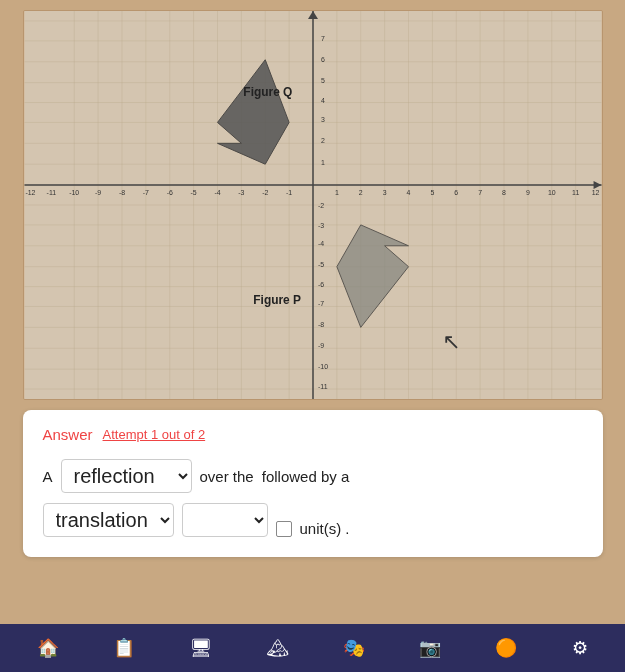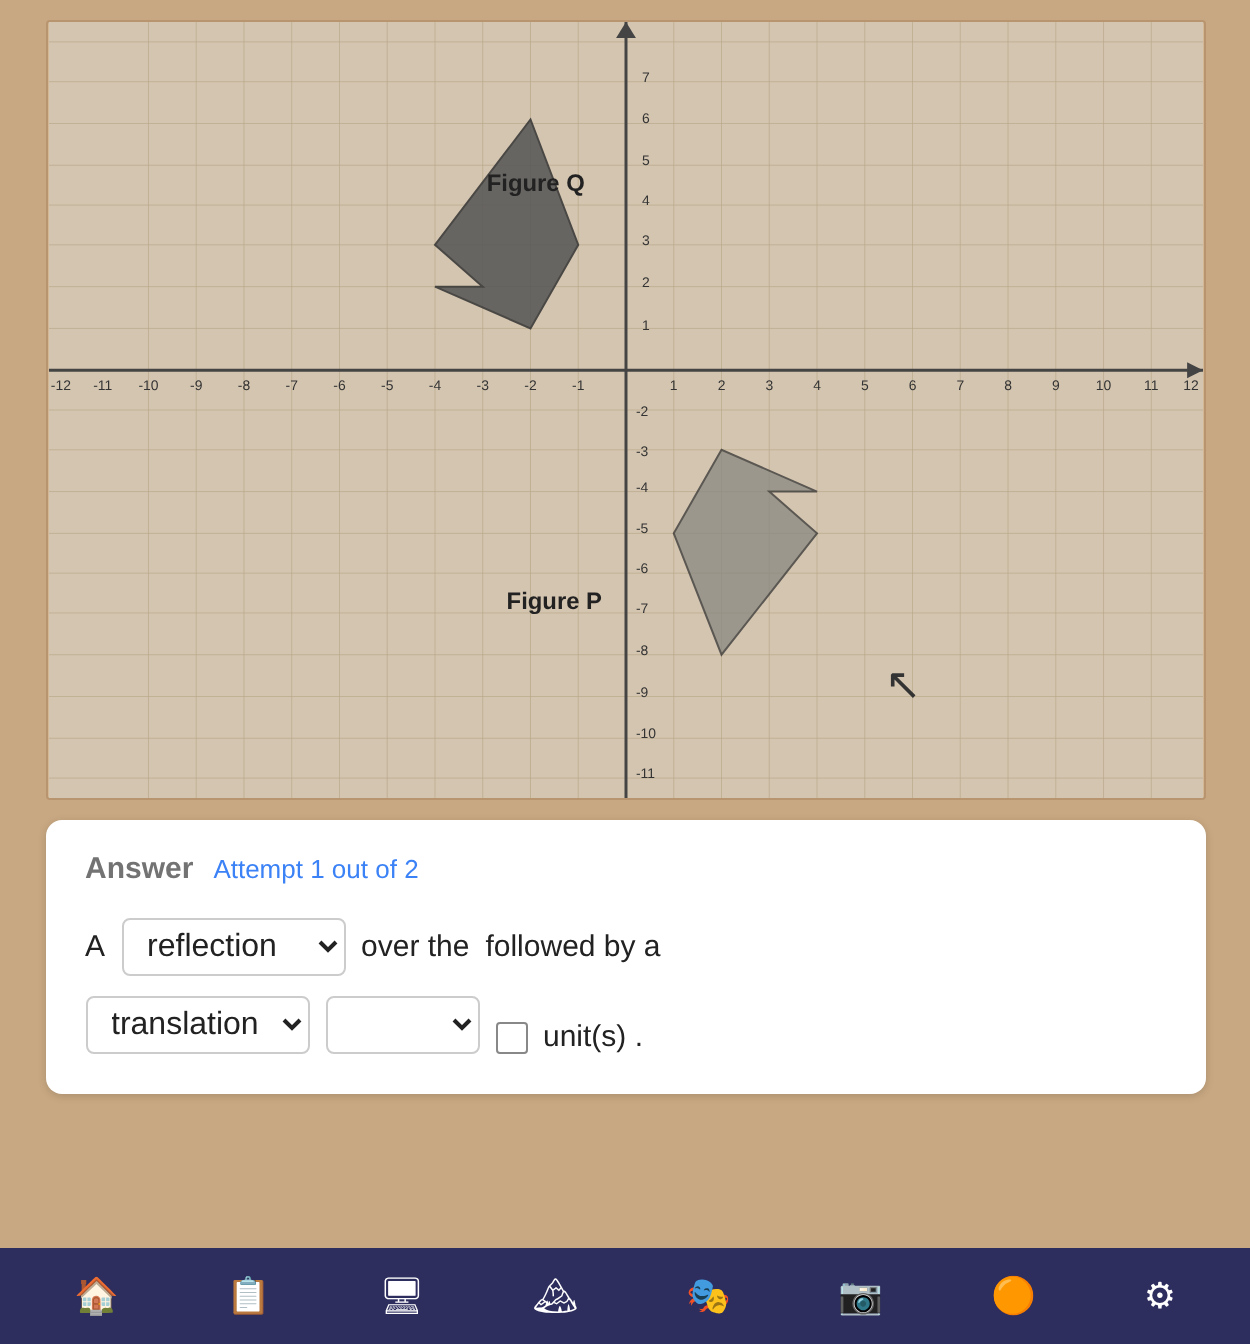--- a/index.html
+++ b/index.html
@@ -47,28 +47,29 @@
     }
 
     .answer-title-row {
       display: flex;
       align-items: center;
       gap: 10px;
       margin-bottom: 16px;
     }
 
     .answer-label {
-      font-weight: bold;
+      font-weight: normal;
       font-size: 15px;
-      color: #737373;
+      color: #ef4444;
     }
 
     .attempt-label {
       font-size: 13px;
-      color: #3b82f6;
+      color: #ef4444;
+      text-decoration: underline;
     }
 
     .answer-row1 {
       display: flex;
       align-items: center;
       gap: 8px;
       margin-bottom: 10px;
       flex-wrap: wrap;
     }
 
@@ -81,21 +82,21 @@
 
     .static-label {
       font-size: 15px;
       color: #222;
     }
 
     select {
       border: 1px solid #ccc;
       border-radius: 4px;
       padding: 4px 8px;
-      font-size: 16px;
+      font-size: 20px;
       background: white;
       cursor: pointer;
       color: #222;
     }
 
     .unit-checkbox-row {
       display: flex;
       align-items: center;
       gap: 4px;
     }

